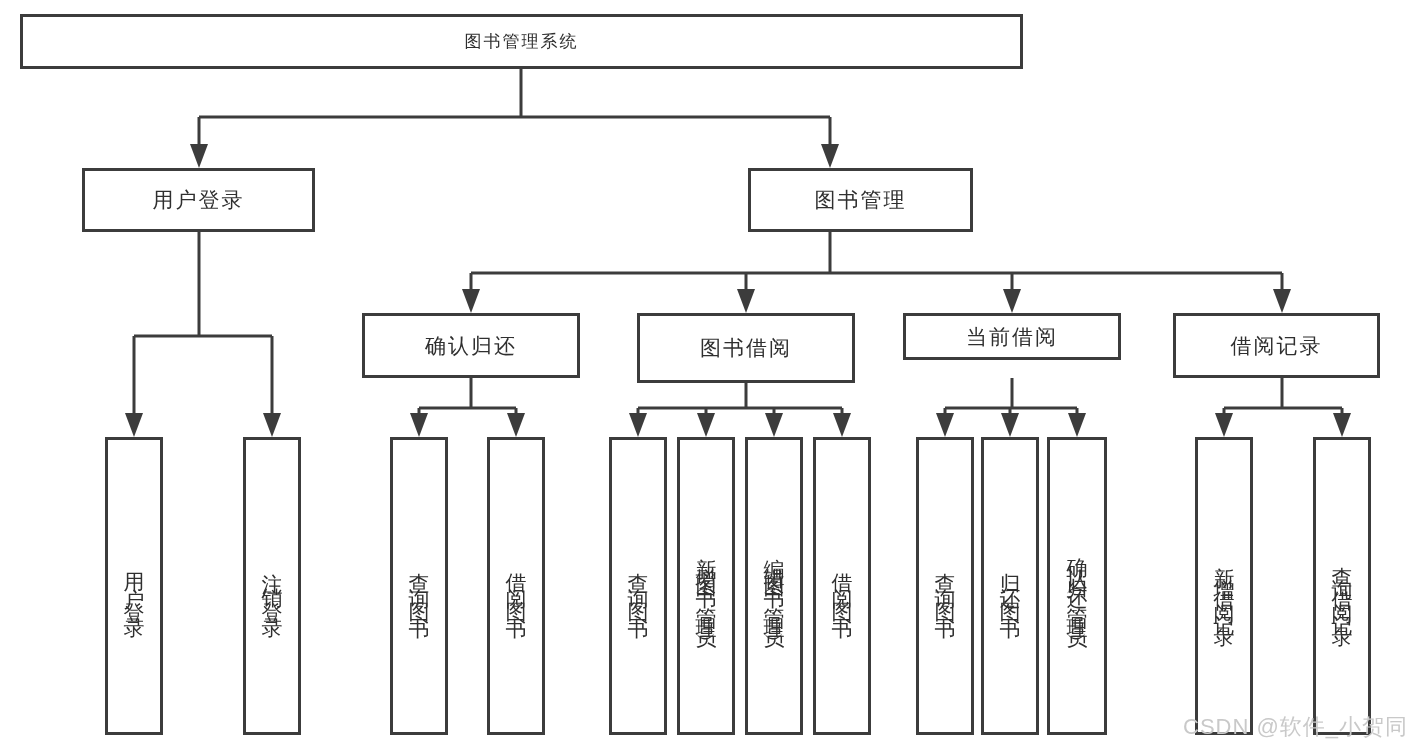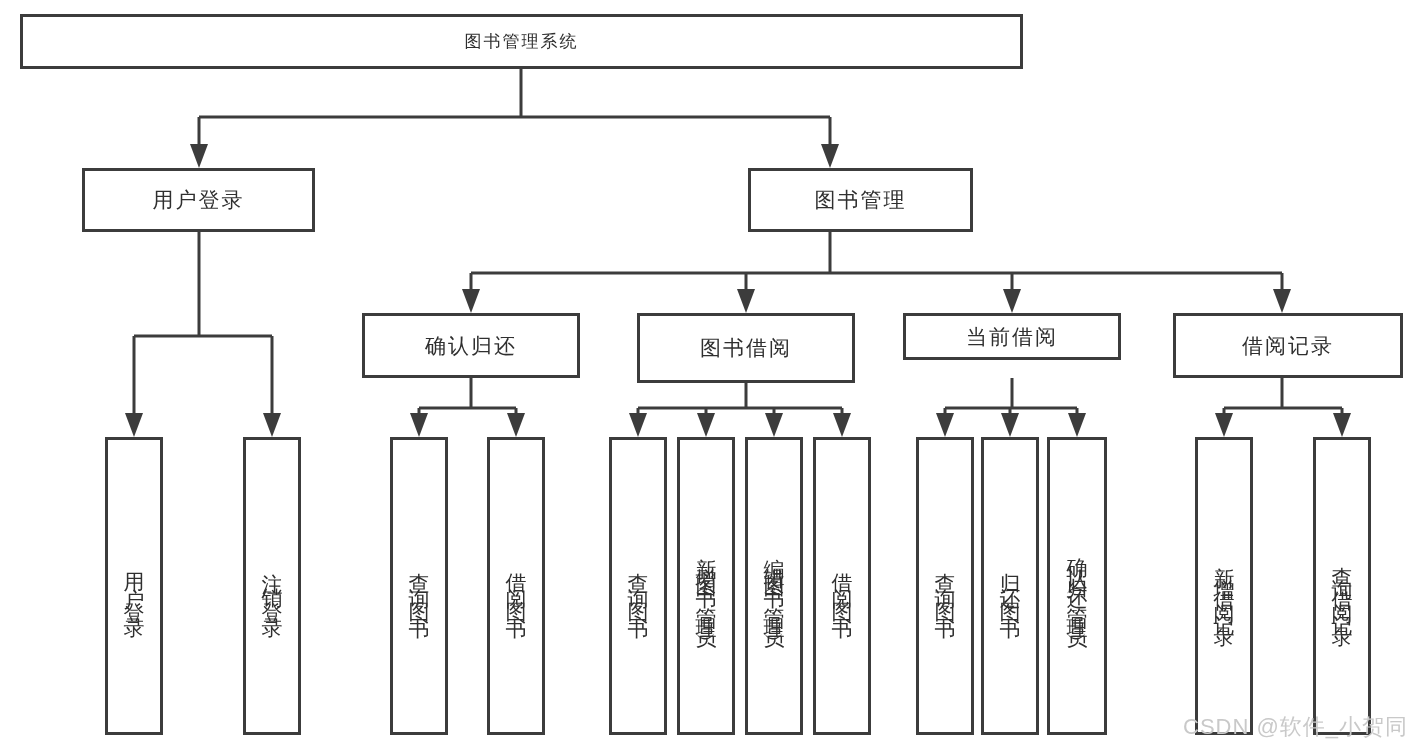--- a/index.html
+++ b/index.html
@@ -128,21 +128,21 @@
 
   <div class="node h" style="left:362px;top:313px;width:218px;height:65px">
     <span class="lbl">确认归还</span>
   </div>
   <div class="node h" style="left:637px;top:313px;width:218px;height:70px">
     <span class="lbl">图书借阅</span>
   </div>
   <div class="node h" style="left:903px;top:313px;width:218px;height:47px">
     <span class="lbl">当前借阅</span>
   </div>
-  <div class="node h" style="left:1173px;top:313px;width:230px;height:65px">
+  <div class="node h" style="left:1173px;top:313px;width:207px;height:65px">
     <span class="lbl">借阅记录</span>
   </div>
 
   <div class="node v v4" style="left:105px;top:437px;width:58px;height:298px">
     <span class="lbl">用户登录</span>
   </div>
   <div class="node v v4" style="left:243px;top:437px;width:58px;height:298px">
     <span class="lbl">注销登录</span>
   </div>
 

